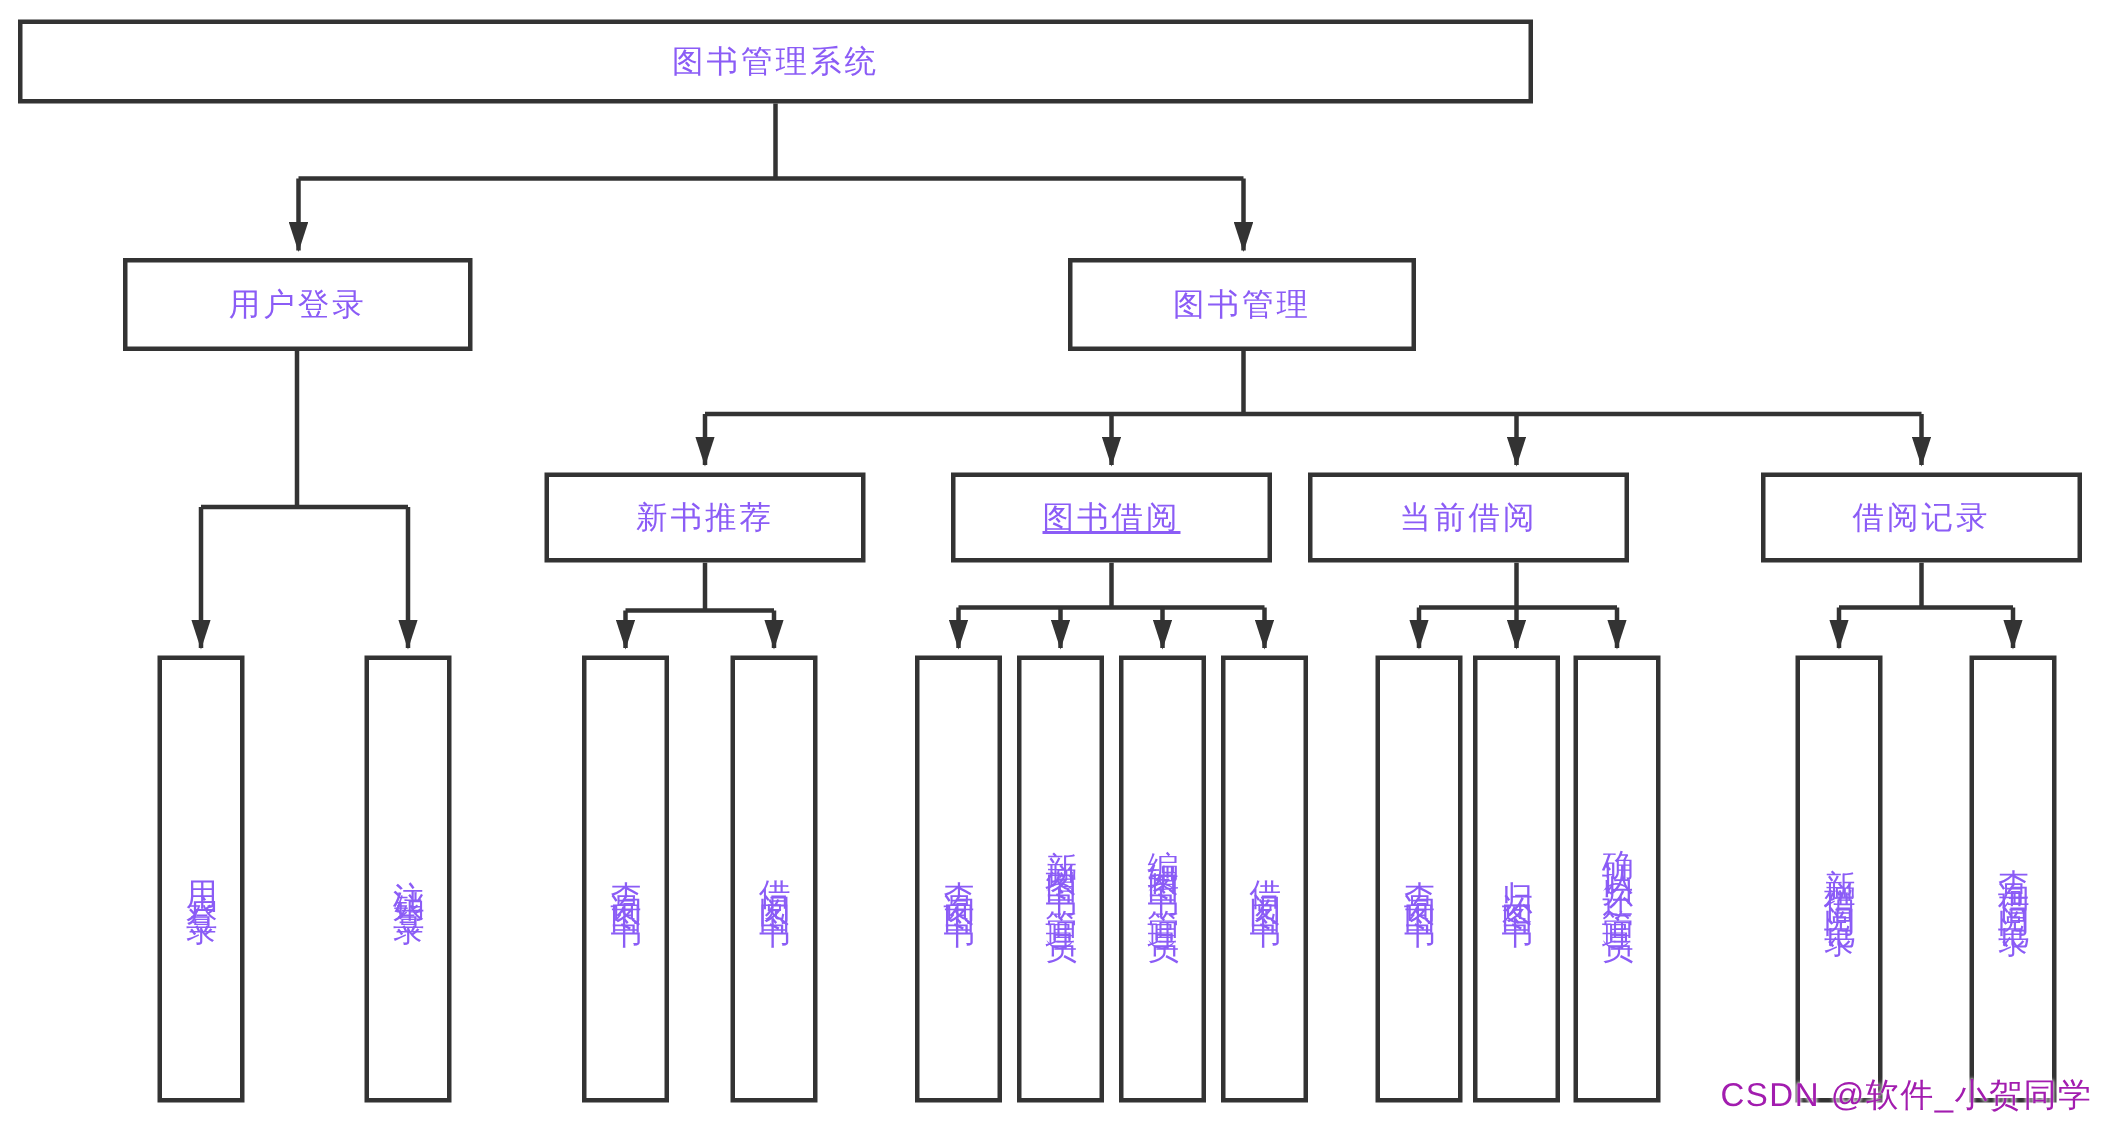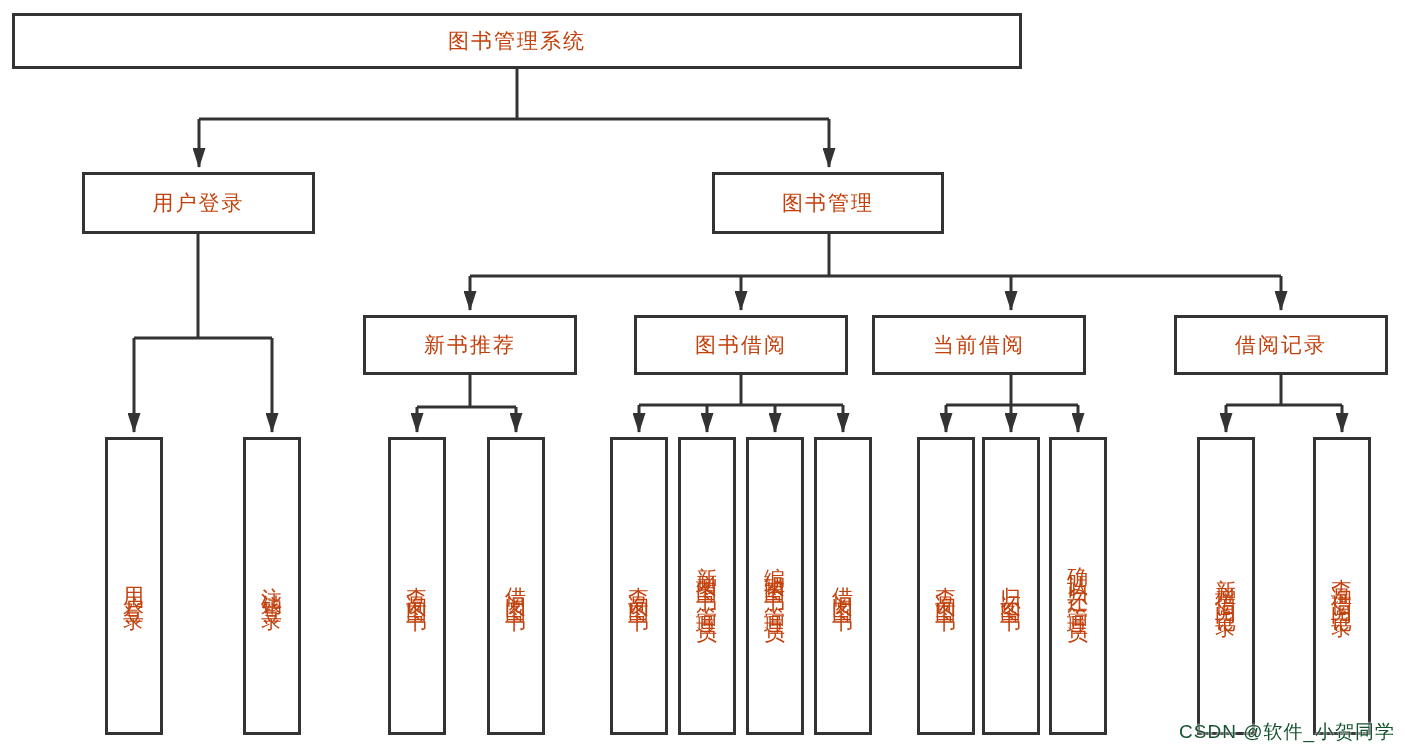--- a/index.html
+++ b/index.html
@@ -9,21 +9,21 @@
     background:#ffffff;
     font-family:"Liberation Sans","DejaVu Sans",sans-serif;
     overflow:hidden;
   }
   #connectors{position:absolute;left:0;top:0;z-index:0;}
   .node{
     position:absolute;
     box-sizing:border-box;
     background:#ffffff;
     border:3px solid #333333;
-    color:#c2410c;
+    color:#8b5cf6;
     display:flex;
     align-items:center;
     justify-content:center;
     z-index:1;
   }
   .hnode{
     font-size:21px;
     letter-spacing:2px;
     text-align:center;
   }
@@ -32,23 +32,23 @@
     writing-mode:vertical-rl;
     letter-spacing:0.38em;
     line-height:1.0;
     text-align:center;
   }
   .watermark{
     position:absolute;
     right:10px;
     bottom:2px;
     z-index:2;
-    font-size:19px;
+    font-size:22px;
     letter-spacing:1px;
-    color:#14532d;
+    color:#a21caf;
     text-shadow:0 0 2px #ffffff,0 0 3px #ffffff;
     white-space:nowrap;
   }
 </style>
 </head>
 <body>
 
 <div id="canvas">
 
   <svg id="connectors" width="1405" height="747" viewBox="0 0 1405 747">
@@ -100,21 +100,21 @@
       <path d="M1342,405 V432" marker-end="url(#arrow)"></path>
     </g>
   </svg>
 
   <div class="node hnode" style="left:12px;top:13px;width:1010px;height:56px;">图书管理系统</div>
 
   <div class="node hnode" style="left:82px;top:172px;width:233px;height:62px;">用户登录</div>
   <div class="node hnode" style="left:712px;top:172px;width:232px;height:62px;">图书管理</div>
 
   <div class="node hnode" style="left:363px;top:315px;width:214px;height:60px;">新书推荐</div>
-  <div class="node hnode" style="left:634px;top:315px;width:214px;height:60px;">图书借阅</div>
+  <div class="node hnode" style="left:634px;top:315px;width:214px;height:60px;text-decoration:underline;">图书借阅</div>
   <div class="node hnode" style="left:872px;top:315px;width:214px;height:60px;">当前借阅</div>
   <div class="node hnode" style="left:1174px;top:315px;width:214px;height:60px;">借阅记录</div>
 
   <div class="node vnode" style="left:105px;top:437px;width:58px;height:298px;">用户登录</div>
   <div class="node vnode" style="left:243px;top:437px;width:58px;height:298px;">注销登录</div>
 
   <div class="node vnode" style="left:388px;top:437px;width:58px;height:298px;">查询图书</div>
   <div class="node vnode" style="left:487px;top:437px;width:58px;height:298px;">借阅图书</div>
 
   <div class="node vnode" style="left:610px;top:437px;width:58px;height:298px;">查询图书</div>

